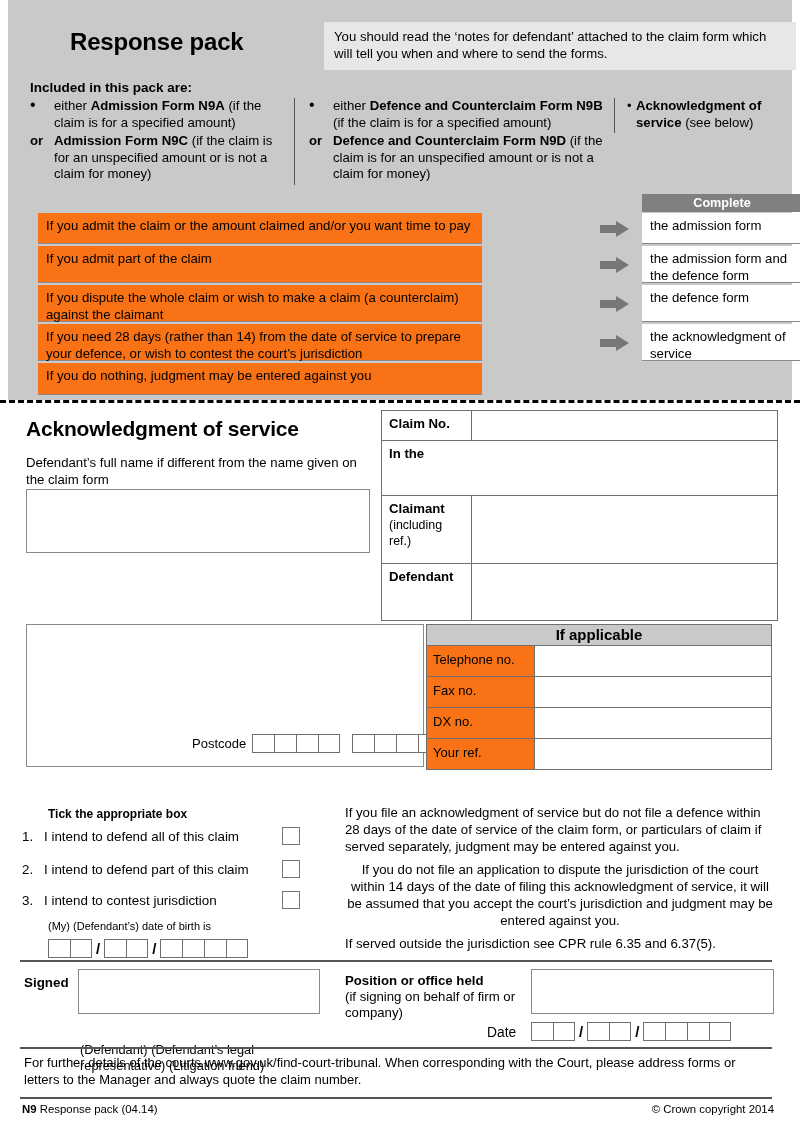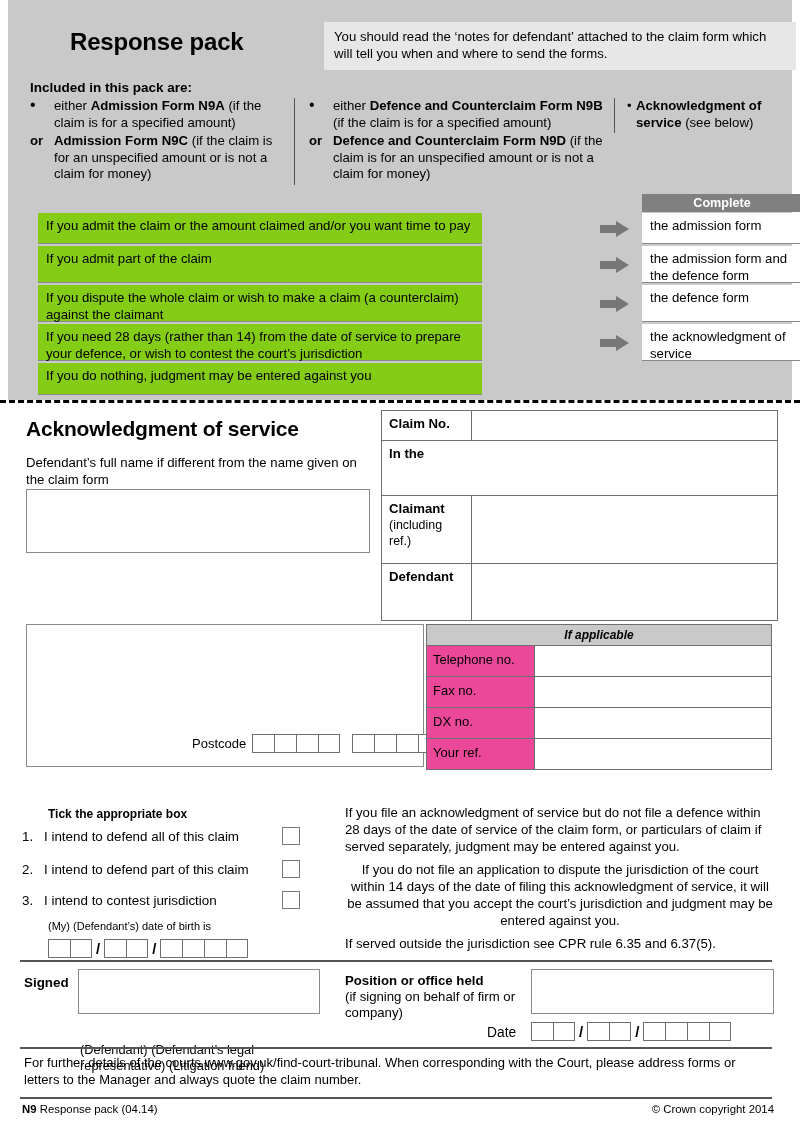--- a/index.html
+++ b/index.html
@@ -47,21 +47,21 @@
   .li .bd{position:absolute;left:0;top:-1px;font-size:16px;line-height:16px;}
   .li .tx{display:block;padding-left:24px;}
   .col3 .li .tx{padding-left:9px;}
   .col3 .li .bd{font-size:13px;top:0px;}
   b{font-weight:bold;}
 
   
   .rt{position:absolute;left:30px;top:213px;}
   .rt-row{position:relative;}
   .rt-left{
-    position:absolute;left:0;background:#84cc16;
+    position:absolute;left:0;background:#f97316;
     width:444px;box-sizing:border-box;
     padding:5px 8px 4px 8px;
     font-size:13.2px;line-height:16.6px;
     border-bottom:1.6px solid #8a8a8a;
   }
   .rt-arrow{
     position:absolute;left:562px;width:30px;height:16px;
   }
   .rt-right{
     position:absolute;left:604px;background:#fff;
@@ -123,24 +123,24 @@
   .pc-wrap{position:absolute;left:165px;top:109px;display:flex;align-items:center;}
   .pc-lbl{font-size:13px;margin-right:6px;}
   .bx{width:22px;height:19px;border:1px solid #6f6f6f;box-sizing:border-box;background:#fff;}
   .bxgrp{display:flex;}
   .bxgrp .bx{border-right:none;}
   .bxgrp .bx:last-child{border-right:1px solid #6f6f6f;}
   .pc-gap{width:12px;}
 
   
   .ia{position:absolute;left:426px;top:220px;width:346px;border:1px solid #6f6f6f;box-sizing:border-box;background:#fff;}
-  .ia-hdr{height:20px;line-height:20px;background:#c9c9c9;text-align:center;font-size:12px;font-weight:bold;border-bottom:1px solid #6f6f6f;font-style:italic;}
+  .ia-hdr{height:20px;line-height:20px;background:#c9c9c9;text-align:center;font-size:15px;font-weight:bold;border-bottom:1px solid #6f6f6f;}
   .ia-row{display:flex;height:30px;border-bottom:1px solid #6f6f6f;}
   .ia-row.last{border-bottom:none;}
-  .ia-lbl{width:108px;box-sizing:border-box;background:#ec4899;border-right:1px solid #6f6f6f;padding:6px 0 0 6px;font-size:13px;}
+  .ia-lbl{width:108px;box-sizing:border-box;background:#f97316;border-right:1px solid #6f6f6f;padding:6px 0 0 6px;font-size:13px;}
   .ia-val{flex:1;background:#fff;}
 
   
   .tick-hdr{position:absolute;left:48px;top:403px;font-size:12px;font-weight:bold;}
   .tick-row{position:absolute;left:22px;font-size:13.4px;}
   .tick-num{display:inline-block;width:22px;}
   .tick-box{position:absolute;width:18px;height:18px;border:1px solid #777;background:#fff;box-sizing:border-box;}
   .dob-lbl{position:absolute;left:48px;top:516px;font-size:11px;}
   .dob-boxes{position:absolute;left:48px;top:535px;display:flex;align-items:center;}
   .slash{font-size:15px;font-weight:bold;margin:0 4px;}

